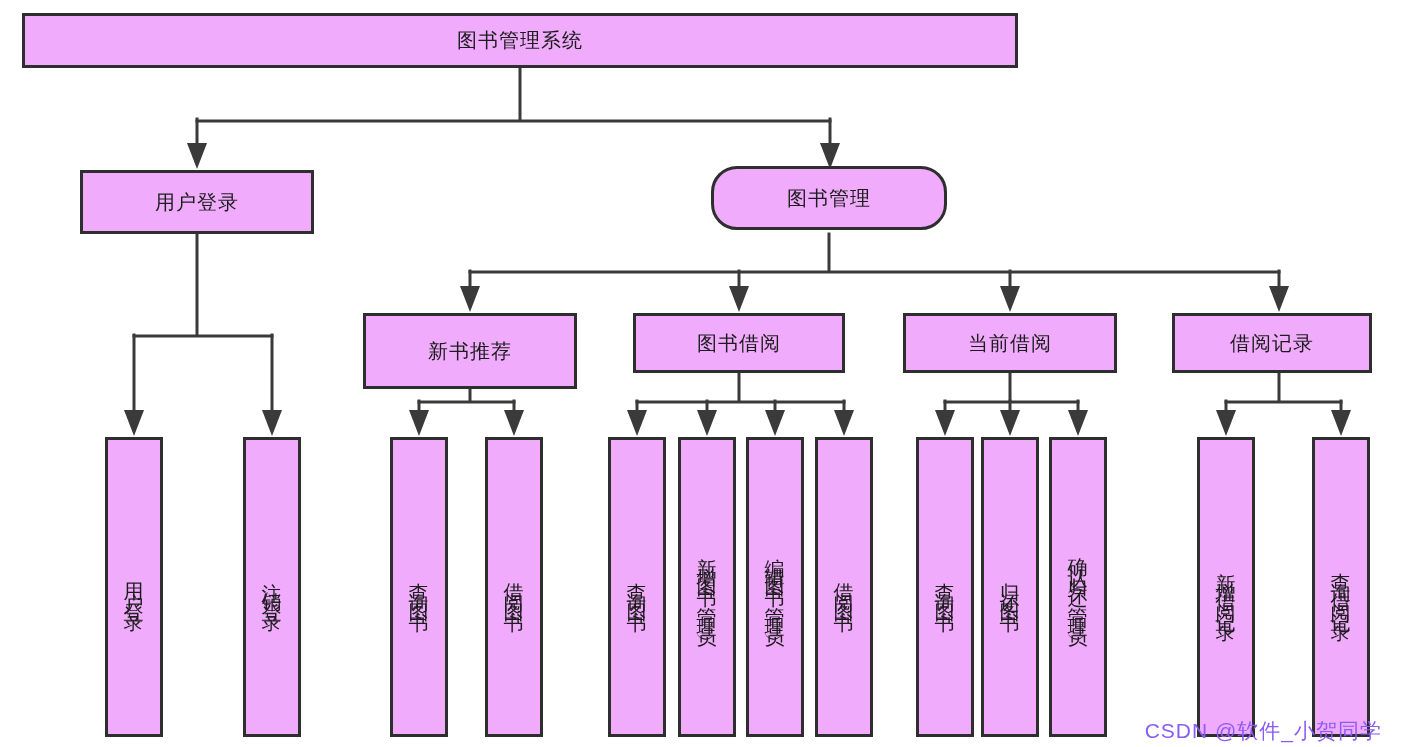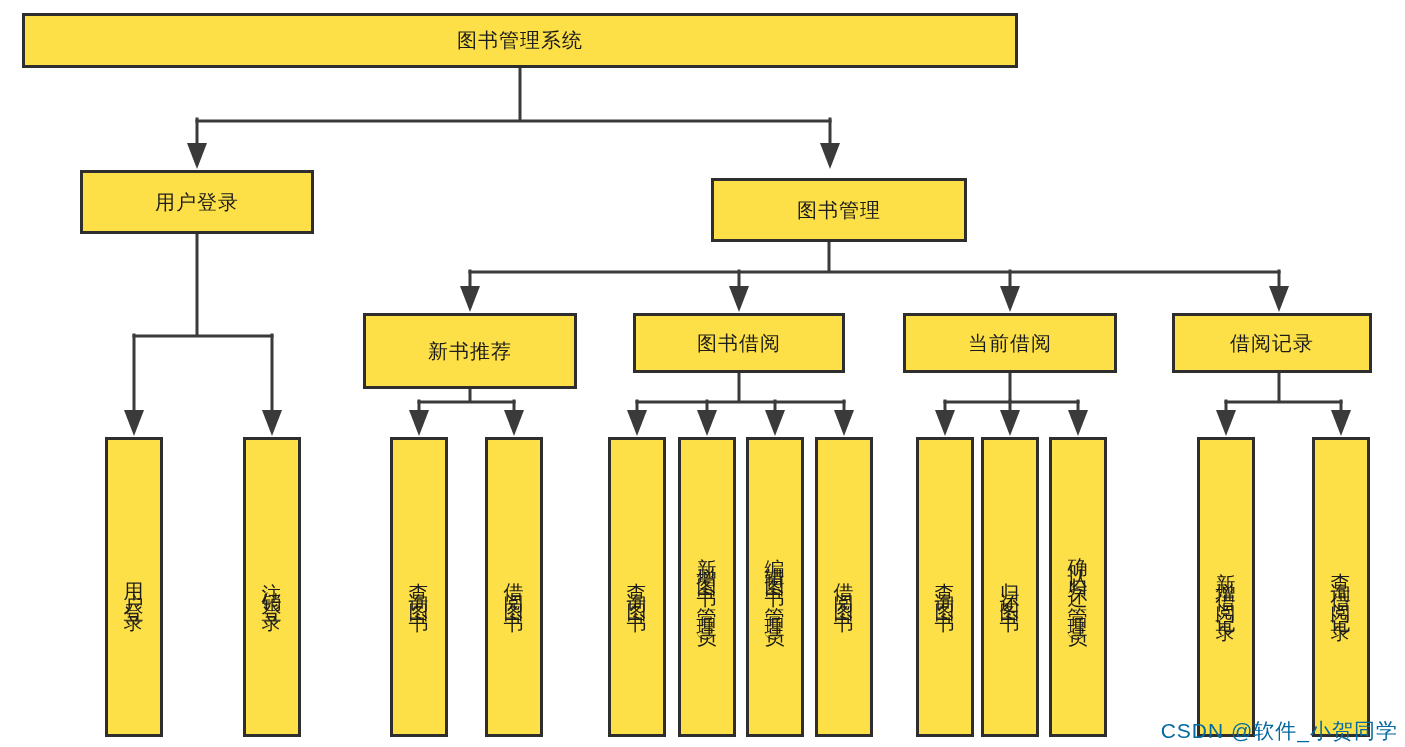--- a/index.html
+++ b/index.html
@@ -24,44 +24,44 @@
     fill: none;
     stroke-linecap: square;
   }
   .connectors polygon {
     fill: #3a3a3a;
     stroke: none;
   }
   .node {
     position: absolute;
     box-sizing: border-box;
-    background: #fde047;
+    background: #f0abfc;
     border: 3px solid #2e2e2e;
     display: flex;
     align-items: center;
     justify-content: center;
     z-index: 2;
     font-size: 20px;
     font-weight: 500;
     letter-spacing: 1px;
     white-space: nowrap;
   }
   .node.leaf span {
     writing-mode: vertical-rl;
     letter-spacing: 10px;
     line-height: 1;
     white-space: nowrap;
   }
   .watermark {
     position: absolute;
-    right: 7px;
+    right: 23px;
     top: 717px;
     z-index: 3;
     font-size: 21px;
-    color: #0369a1;
+    color: #8b5cf6;
     letter-spacing: 1px;
   }
 </style>
 </head>
 <body>
 
 <div class="canvas">
 
   <svg class="connectors" viewBox="0 0 1405 747" xmlns="http://www.w3.org/2000/svg">
 
@@ -118,21 +118,21 @@
       <polygon points="1331,410 1351,410 1341,436"></polygon>
   </svg>
 
   <div class="node" style="left:22px; top:13px; width:996px; height:55px;">
     <span>图书管理系统</span>
   </div>
 
   <div class="node" style="left:80px; top:170px; width:234px; height:64px;">
     <span>用户登录</span>
   </div>
-  <div class="node" style="left:711px; top:178px; width:256px; height:64px;">
+  <div class="node" style="left:711px; top:166px; width:236px; height:64px;border-radius:26px;">
     <span>图书管理</span>
   </div>
 
   <div class="node" style="left:363px; top:313px; width:214px; height:76px;">
     <span>新书推荐</span>
   </div>
   <div class="node" style="left:633px; top:313px; width:212px; height:60px;">
     <span>图书借阅</span>
   </div>
   <div class="node" style="left:903px; top:313px; width:214px; height:60px;">

